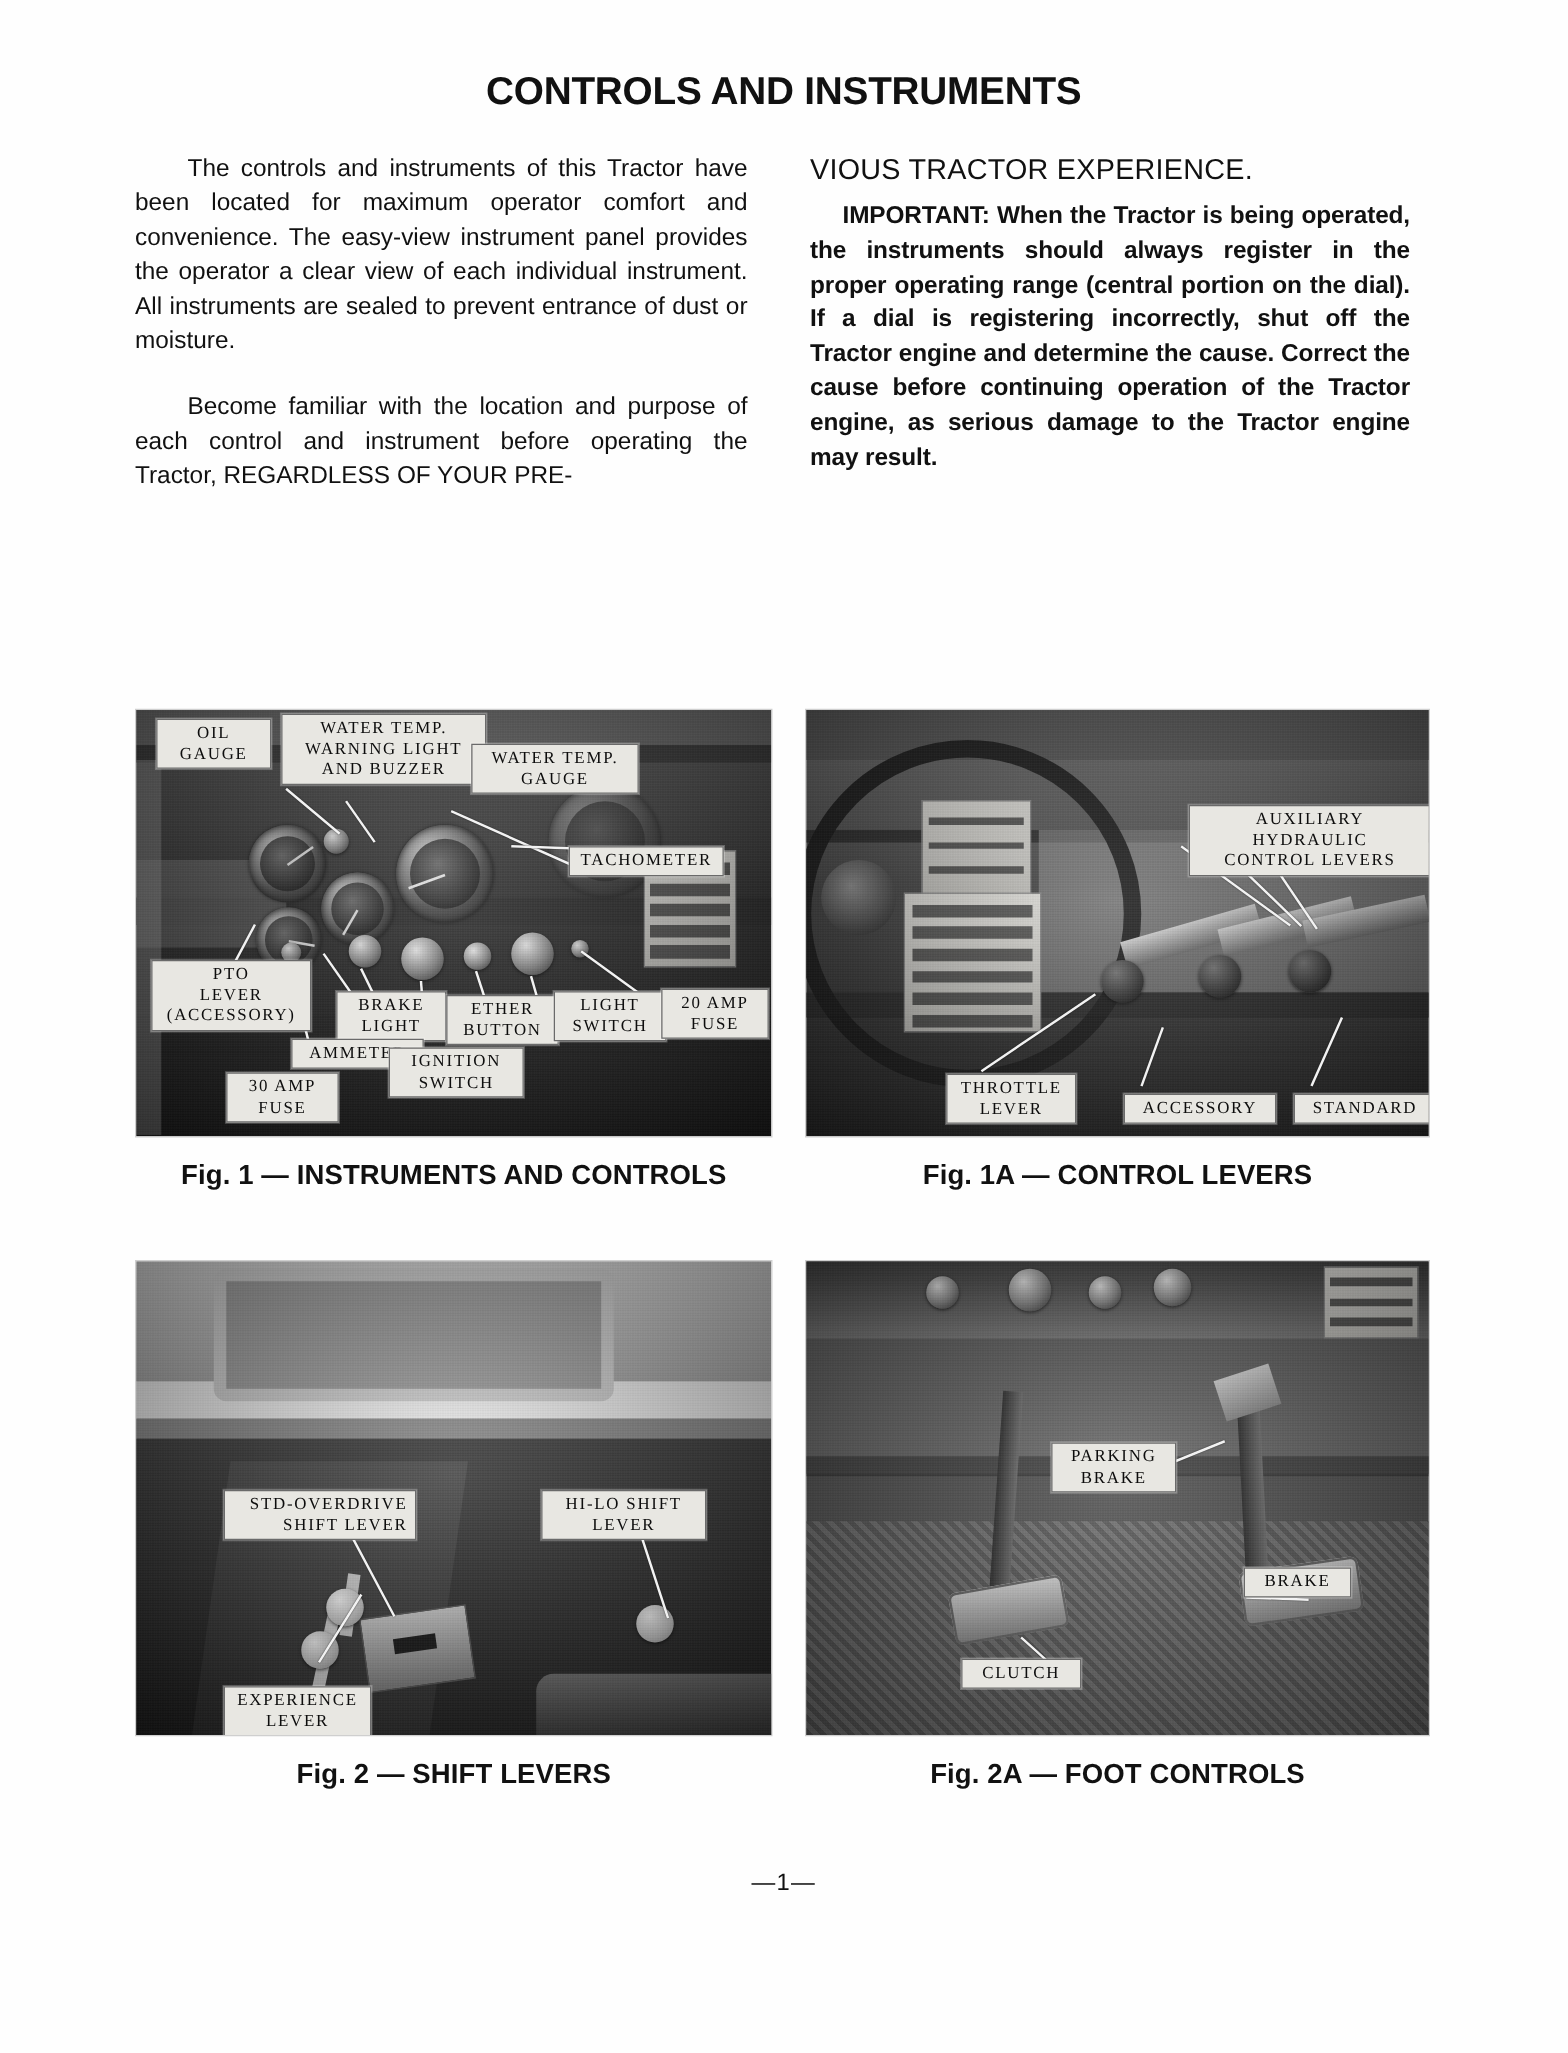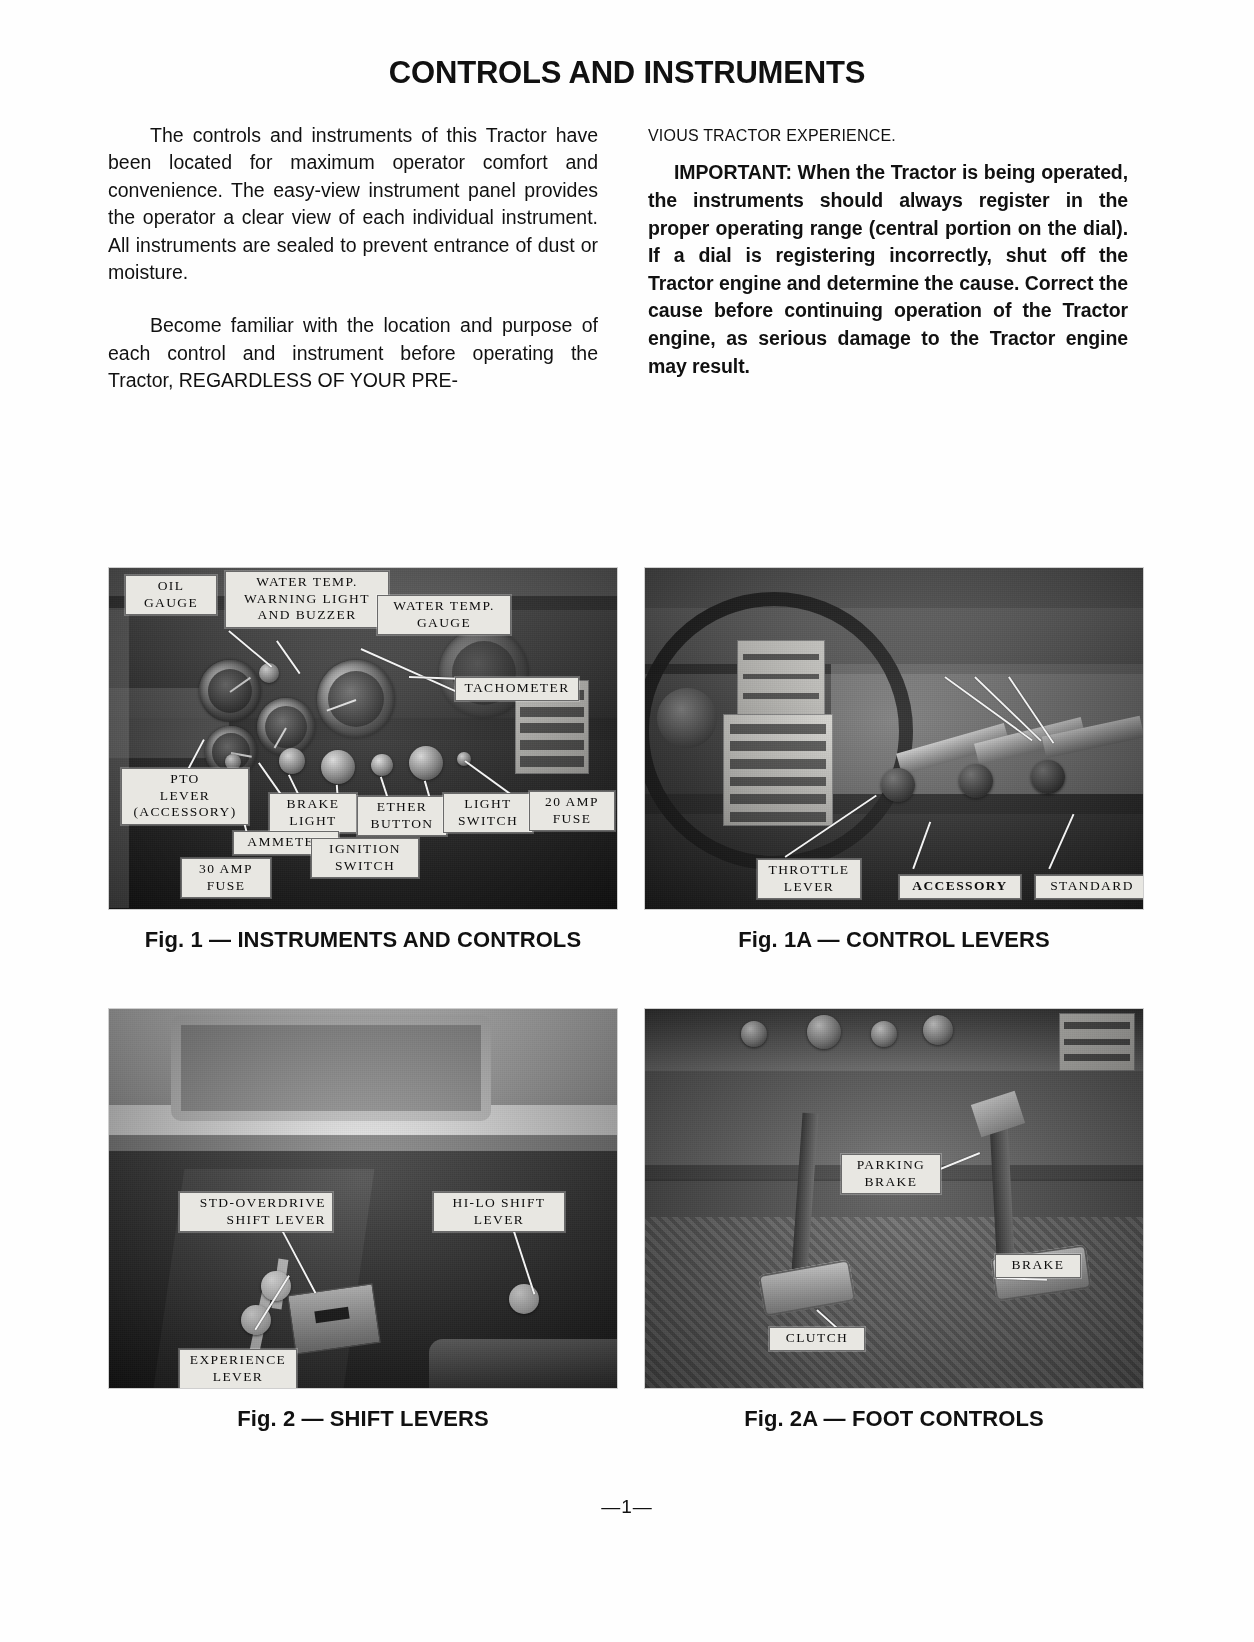--- a/index.html
+++ b/index.html
@@ -21,21 +21,21 @@
     letter-spacing:-0.2px;
     font-family:"Liberation Sans", sans-serif;
   }
 
   
   .col{position:absolute;top:122px;font-size:19.5px;line-height:27.4px;}
   .col-left{left:108px;width:490px;text-align:justify;}
   .col-right{left:648px;width:480px;text-align:justify;}
   .col p{margin:0 0 26px 0;}
   .col p.indent{text-indent:42px;}
-  .col-right p.lead{margin:0 0 10px 0;font-size:16px;letter-spacing:.2px;}
+  .col-right p.lead{margin:0 0 10px 0;font-size:23px;letter-spacing:.2px;}
   .col-right p.important{
     font-weight:bold;text-indent:26px;line-height:27.6px;
     letter-spacing:-0.1px;
   }
 
   
   .fig{position:absolute;}
   .photo{
     position:relative;overflow:hidden;
     border:1px solid #cfcfcf;
@@ -237,23 +237,25 @@
       <div class="grain"></div>
         <div class="vig"></div>
 
       <div class="leader" style="left:300px;top:108px;width:108px;transform:rotate(36deg);"></div>
       <div class="leader" style="left:330px;top:108px;width:92px;transform:rotate(44deg);"></div>
       <div class="leader" style="left:364px;top:108px;width:80px;transform:rotate(56deg);"></div>
       <div class="leader" style="left:140px;top:288px;width:110px;transform:rotate(-34deg);"></div>
       <div class="leader" style="left:268px;top:300px;width:50px;transform:rotate(-70deg);"></div>
       <div class="leader" style="left:404px;top:300px;width:60px;transform:rotate(-66deg);"></div>
 
+      <div class="lbl" style="left:306px;top:76px;width:180px;">AUXILIARY  HYDRAULIC
+CONTROL    LEVERS</div>
       <div class="lbl" style="left:112px;top:291px;width:90px;">THROTTLE
 LEVER</div>
-      <div class="lbl" style="left:254px;top:307px;width:108px;font-weight:bold;">ACCESSORY</div>
+      <div class="lbl" style="left:254px;top:307px;width:108px;">ACCESSORY</div>
       <div class="lbl" style="left:390px;top:307px;width:100px;">STANDARD</div>
     </div>
     <div class="caption">Fig. 1A — CONTROL LEVERS</div>
   </div>
 
   <div class="fig" style="left:108px;top:1008px;width:510px;">
     <div class="photo" style="width:508px;height:379px;background:linear-gradient(180deg,#c9c9c9,#7d7d7d 22%,#3a3a3a 46%,#242424 100%);">
 
       <div class="bar" style="left:0;top:0;width:100%;height:96px;background:linear-gradient(180deg,#d7d7d7,#a6a6a6);"></div>
       <div class="bar" style="left:0;top:96px;width:100%;height:30px;background:#efefef;"></div>

